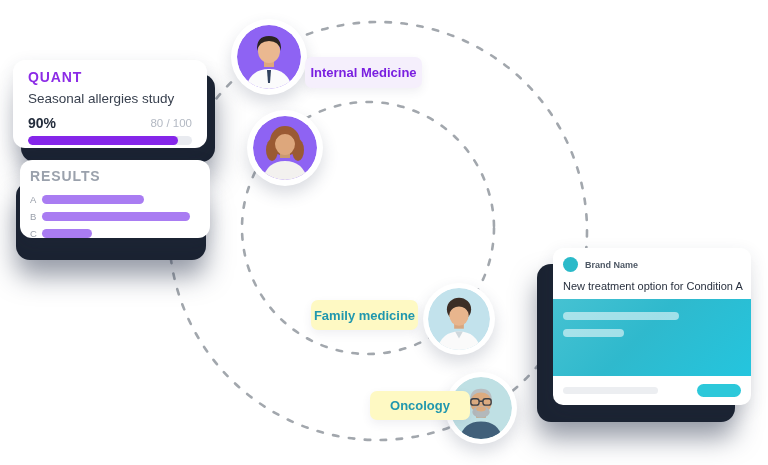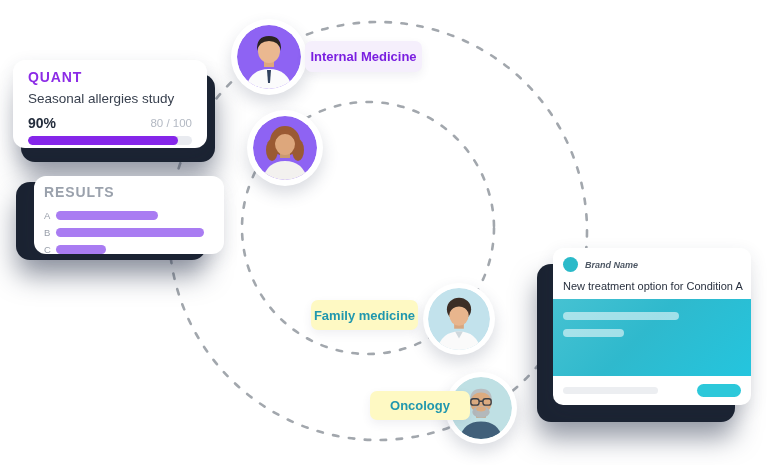--- a/index.html
+++ b/index.html
@@ -23,21 +23,21 @@
   .eyebrow.purple { color:#8c2be6; }
   .eyebrow.gray { color:#9aa1ac; }
   .quant-title { margin-top:6px; font-size:13.5px; color:#39414f; white-space:nowrap; }
   .score-row { margin-top:9px; display:flex; justify-content:space-between; align-items:center; }
   .score-pct { font-size:14px; font-weight:bold; color:#242d3c; }
   .score-frac { font-size:11.5px; color:#b3b9c3; }
   .progress-track { margin-top:5px; width:164px; height:9px; border-radius:5px; background:#e9ebf0; overflow:hidden; }
   .progress-fill { height:9px; border-radius:5px; background:#8526e9; }
 
   
-  .results-card { left:20px; top:176px; width:190px; height:78px; padding:8px 15px 0 10px;margin-left:14px; }
+  .results-card { left:20px; top:160px; width:190px; height:78px; padding:8px 15px 0 10px; }
   .results-card-shadow { left:16px; top:182px; width:190px; height:78px; }
   .result-rows { margin-top:7px; }
   .result-row { display:flex; align-items:center; height:17px; }
   .result-label { width:12px; font-size:9.5px; color:#9aa0ab; }
   .result-bar { height:9px; border-radius:4.5px; background:#a97cf2; }
 
   
   .avatar { position:absolute; border-radius:50%; background:#fff; z-index:5;
     box-shadow:0 8px 16px rgba(50,60,90,.18); display:flex; align-items:center; justify-content:center; }
   .avatar svg { border-radius:50%; display:block; }
@@ -45,30 +45,30 @@
   .av-allergy  { left:247px; top:110px; width:76px; height:76px; }
   .av-family   { left:423px; top:283px; width:72px; height:72px; }
   .av-oncology { left:445px; top:372px; width:72px; height:72px; }
 
   
   .chip { position:absolute; z-index:5; display:flex; align-items:center; justify-content:center;
     border-radius:7px; font-weight:bold; font-size:13px; white-space:nowrap;
     box-shadow:0 4px 10px rgba(60,70,100,.08); }
   .chip.purple { background:#f5effc; color:#7a1fe0; }
   .chip.teal   { background:#fef9c3; color:#2097ae; }
-  .chip-internal { left:305px; top:41px;  width:117px; height:31px; }
+  .chip-internal { left:305px; top:57px;  width:117px; height:31px; }
   .chip-allergy  { left:321px; top:132px; width:146px; height:30px; }
   .chip-family   { left:311px; top:300px; width:107px; height:30px; }
   .chip-oncology { left:370px; top:391px; width:100px;  height:29px; }
 
   
   .content-card { left:553px; top:248px; width:198px; height:157px; border-radius:10px;
     overflow:hidden; padding:0; }
   .content-card-shadow { left:537px; top:264px; width:198px; height:158px; }
-  .brand-row { display:flex; align-items:center; gap:7px; padding:9px 10px 0;font-style:italic; }
+  .brand-row { display:flex; align-items:center; gap:7px; padding:9px 10px 0; }
   .brand-dot { width:15px; height:15px; border-radius:50%; background:#2bbac9; }
   .brand-name { font-size:9px; font-weight:bold; color:#4e5865; }
   .content-title { padding:8px 10px 0; font-size:11px; color:#29313f; white-space:nowrap; }
   .content-hero { margin-top:7px; width:198px; height:77px; position:relative;
     background:linear-gradient(135deg,#46c2d2 0%,#2fb9cd 45%,#24c5de 100%); }
   .hero-line { position:absolute; left:10px; height:8px; border-radius:4px; background:rgba(255,255,255,.55); }
   .hero-line-1 { top:13px; width:116px; }
   .hero-line-2 { top:30px; width:61px; }
   .content-footer { height:28px; display:flex; align-items:center; justify-content:space-between; padding:0 10px; }
   .footer-bar { width:95px; height:7px; border-radius:3.5px; background:#eceef1; }

